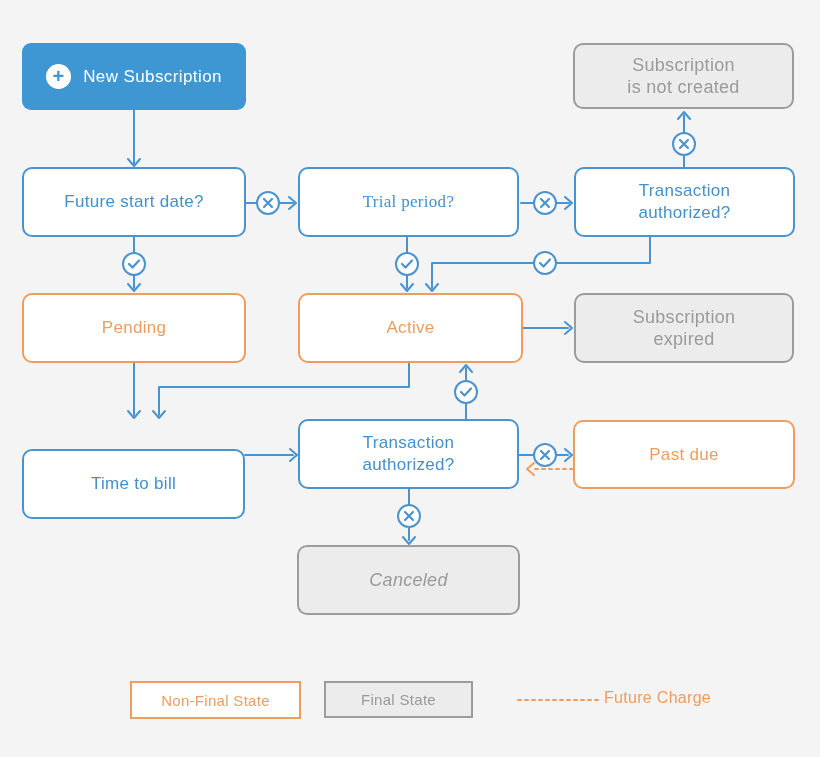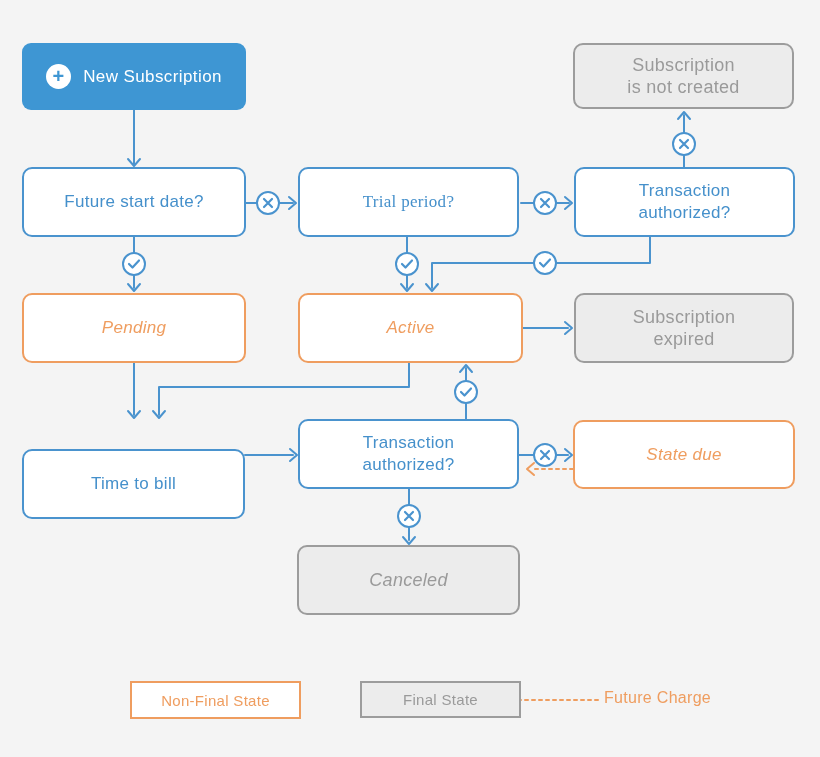--- a/index.html
+++ b/index.html
@@ -21,21 +21,21 @@
     display:flex;align-items:center;justify-content:center;
     text-align:center;
     border-radius:10px;
     font-size:17px;
     letter-spacing:.3px;
     line-height:22px;
     white-space:pre-line;
     box-sizing:border-box;
   }
   .node.blue-outline{background:#ffffff;border:2px solid #4a93ce;color:#4590cb;}
-  .node.orange-outline{background:#ffffff;border:2px solid #ef9d5f;color:#ef9d5f;font-style:italic;}
+  .node.orange-outline{background:#ffffff;border:2px solid #ef9d5f;color:#ef9d5f;}
   .node.gray-final{background:#ececec;border:2px solid #9c9c9c;color:#9a9a9a;font-size:18px;}
 
   .btn{
     position:absolute;
     display:flex;align-items:center;justify-content:center;
     gap:12px;
     background:#3e96d3;
     border-radius:9px;
     color:#ffffff;
     font-size:17px;
@@ -191,30 +191,30 @@
   <div class="node blue-outline" style="left:22px;top:420px;width:223px;height:70px;margin-top:29px;">
     <span>Time to bill</span>
   </div>
 
   <div class="node blue-outline" style="left:298px;top:419px;width:221px;height:70px;">
     <span>Transaction
 authorized?</span>
   </div>
 
   <div class="node orange-outline" style="left:573px;top:420px;width:222px;height:69px;">
-    <span>State due</span>
+    <span>Past due</span>
   </div>
 
   <div class="node gray-final" style="left:297px;top:545px;width:223px;height:70px;font-style:italic;">
     <span>Canceled</span>
   </div>
 
   <div class="legend-box orange" style="left:130px;top:681px;width:171px;height:38px;">
     <span>Non-Final State</span>
   </div>
 
-  <div class="legend-box gray" style="left:324px;top:681px;width:161px;height:37px;margin-left:36px;">
+  <div class="legend-box gray" style="left:324px;top:681px;width:149px;height:37px;">
     <span>Final State</span>
   </div>
 
   <div class="legend-retry-label">Future Charge</div>
 
 </div>
 
 </body></html>

